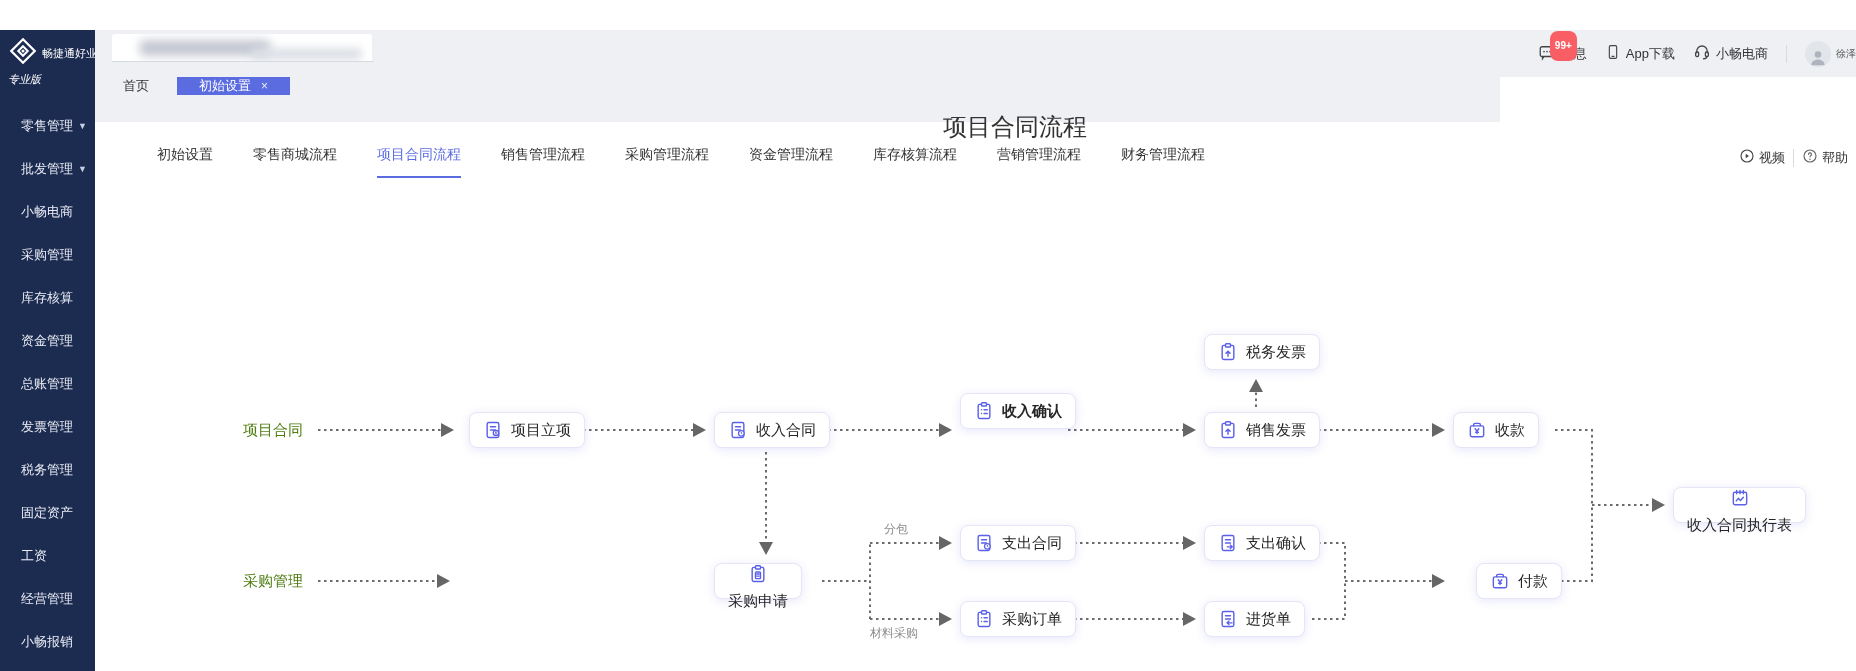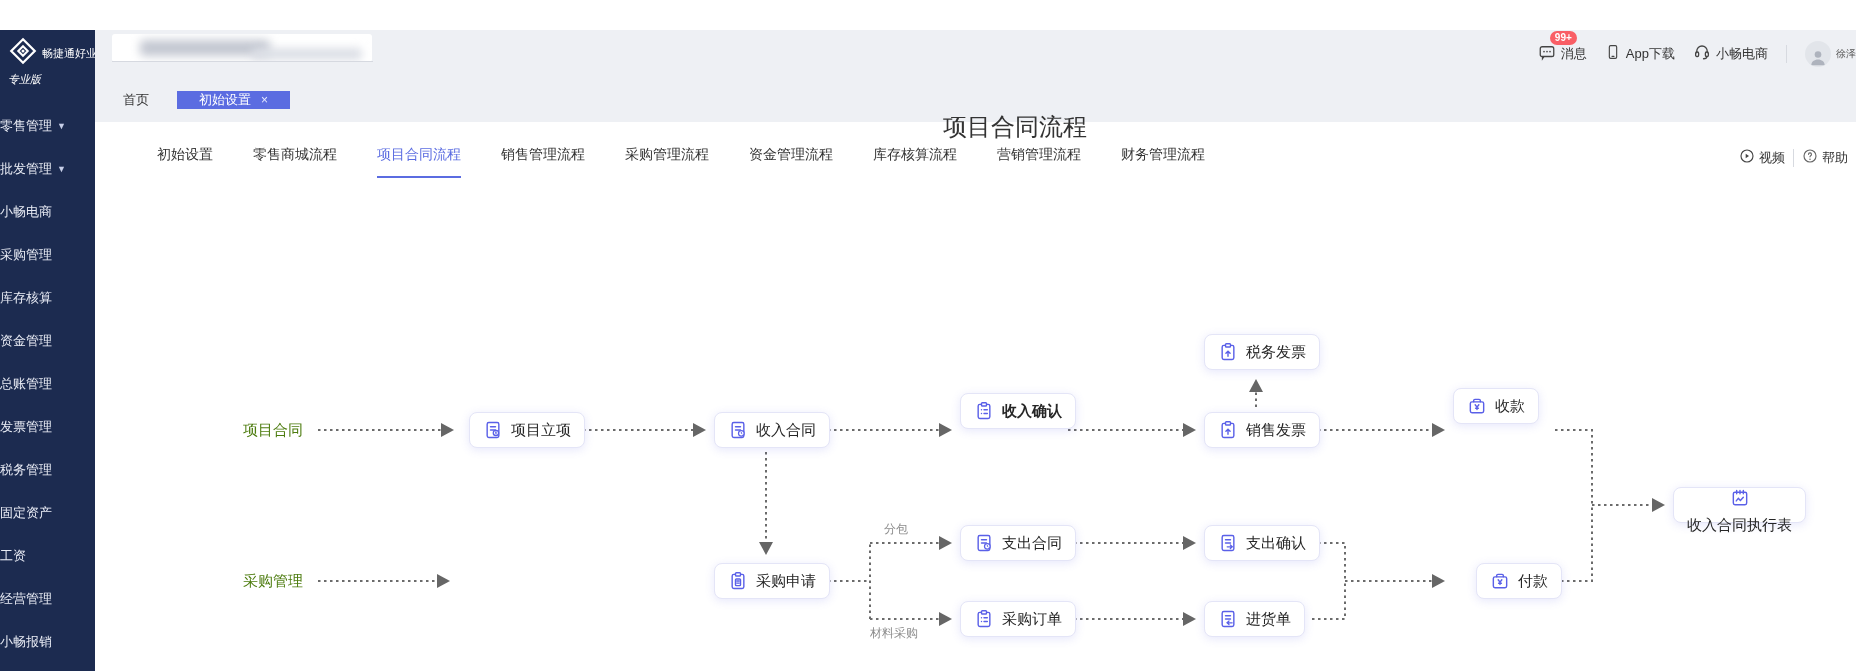--- a/index.html
+++ b/index.html
@@ -10,40 +10,40 @@
   .topstrip { position:absolute; left:0; top:0; width:1856px; height:30px; background:#ffffff; }
 
   
   .sidebar { position:absolute; left:0; top:30px; width:95px; height:641px; background:#1c2b50; color:#fff; }
   .logo-block { position:relative; height:62px; padding:6px 6px 0 8px; }
   .logo-row { display:flex; align-items:center; gap:4px; }
   .logo-mark { flex:0 0 auto; }
   .brand-name { font-size:11px; color:#fff; white-space:nowrap; letter-spacing:0; }
   .brand-edition { font-size:11px; color:#fff; margin-top:2px;font-style:italic; }
   .menu { margin-top:12px; }
-  .menu-item { height:43px; display:flex; align-items:center; font-size:13px; color:#e9ecf5; cursor:pointer; white-space:nowrap; }
+  .menu-item { height:43px; display:flex; align-items:center; padding-left:21px; font-size:13px; color:#e9ecf5; cursor:pointer; white-space:nowrap; }
   .menu-item .caret { margin-left:5px; font-size:9px; color:#c7cfe8; }
 
   
   .header { position:absolute; left:95px; top:30px; width:1761px; height:47px; background:#eef0f4; }
   .search-blur { position:absolute; left:17px; top:4px; width:260px; height:28px; background:#fff; border-radius:3px; overflow:hidden; }
   .blurblob1 { position:absolute; left:28px; top:6px; width:130px; height:16px; background:#c3c7d1; filter:blur(5px); border-radius:4px; }
   .blurblob2 { position:absolute; left:140px; top:14px; width:110px; height:12px; background:#dcdfe6; filter:blur(4px); border-radius:4px; }
   .search-underline { position:absolute; left:17px; top:31px; width:261px; height:1px; background:#d6d9e0; }
   .hdr-left { position:absolute; left:255px; top:0; height:47px; display:flex; align-items:center; gap:14px; }
   .hdr-right { position:absolute; right:0; top:0; height:47px; display:flex; align-items:center; gap:18px; padding-right:0; }
   .hdr-ic { display:flex; align-items:center; gap:5px; font-size:13px; color:#333; cursor:pointer; white-space:nowrap; }
   .vdiv { width:1px; height:18px; background:#d7dae0; }
-  .badge { position:absolute; top:-12px; left:12px; background:#f95e65; color:#fff; font-size:10px; line-height:14px; padding:0 5px; border-radius:8px; font-weight:bold; }
+  .badge { position:absolute; top:-12px; left:12px; background:#f95e65; color:#fff; font-size:10px; line-height:14px; padding:8px 5px; border-radius:8px; font-weight:bold; }
   .msg-wrap { position:relative; }
   .avatar { width:26px; height:26px; border-radius:50%; background:#e2e5ea; display:flex; align-items:flex-end; justify-content:center; overflow:hidden; }
   .username { font-size:10px; color:#555; white-space:nowrap; }
 
   
-  .tabrow { position:absolute; left:95px; top:77px; width:1761px; height:45px; background:#eef0f4; display:flex; align-items:center; }
+  .tabrow { position:absolute; left:95px; top:77px; width:1405px; height:45px; background:#eef0f4; display:flex; align-items:flex-start; }
   .wtab-home { display:flex; align-items:center; padding:0 28px; font-size:13px; color:#333; cursor:pointer; }
   .wtab-active { display:flex; align-items:center; gap:10px; padding:0 22px; font-size:13px; color:#fff; background:#5b6ce1; cursor:pointer; }
   .wtab-close { font-size:12px; color:#e8ebff; cursor:pointer; }
 
   
   .content { position:absolute; left:95px; top:122px; width:1761px; height:549px; background:#fff; }
   .subtabs { position:absolute; left:62px; top:24px; display:flex; gap:40px; font-size:14px; color:#333; }
   .subtab { cursor:pointer; padding-bottom:12px; white-space:nowrap; }
   .subtab.active { color:#5b6ce1; border-bottom:2px solid #5b6ce1; }
   .right-actions { position:absolute; right:8px; top:26px; display:flex; align-items:center; gap:8px; font-size:13px; color:#333; }
@@ -337,39 +337,39 @@
         <use href="#i-clipboard-list"></use>
       </svg>
     <span>收入确认</span>
   </div>
   <div class="node" style="left:1204px; top:412px;">
     <svg class="nicon">
         <use href="#i-invoice-up"></use>
       </svg>
     <span>销售发票</span>
   </div>
-  <div class="node" style="left:1453px; top:388px;">
+  <div class="node" style="left:1453px; top:412px;">
     <svg class="nicon">
         <use href="#i-wallet-yen"></use>
       </svg>
     <span>收款</span>
   </div>
   <div class="node" style="left:1204px; top:334px;">
     <svg class="nicon">
         <use href="#i-invoice-up"></use>
       </svg>
     <span>税务发票</span>
   </div>
   <div class="node" style="left:1673px; top:487px;flex-direction:column;">
     <svg class="nicon">
         <use href="#i-calendar-chart"></use>
       </svg>
     <span>收入合同执行表</span>
   </div>
-  <div class="node" style="left:714px; top:563px;">
+  <div class="node" style="left:714px; top:563px;flex-direction:column;">
     <svg class="nicon">
         <use href="#i-clipboard-doc"></use>
       </svg>
     <span>采购申请</span>
   </div>
   <div class="node" style="left:960px; top:525px;">
     <svg class="nicon">
         <use href="#i-doc-clock"></use>
       </svg>
     <span>支出合同</span>

